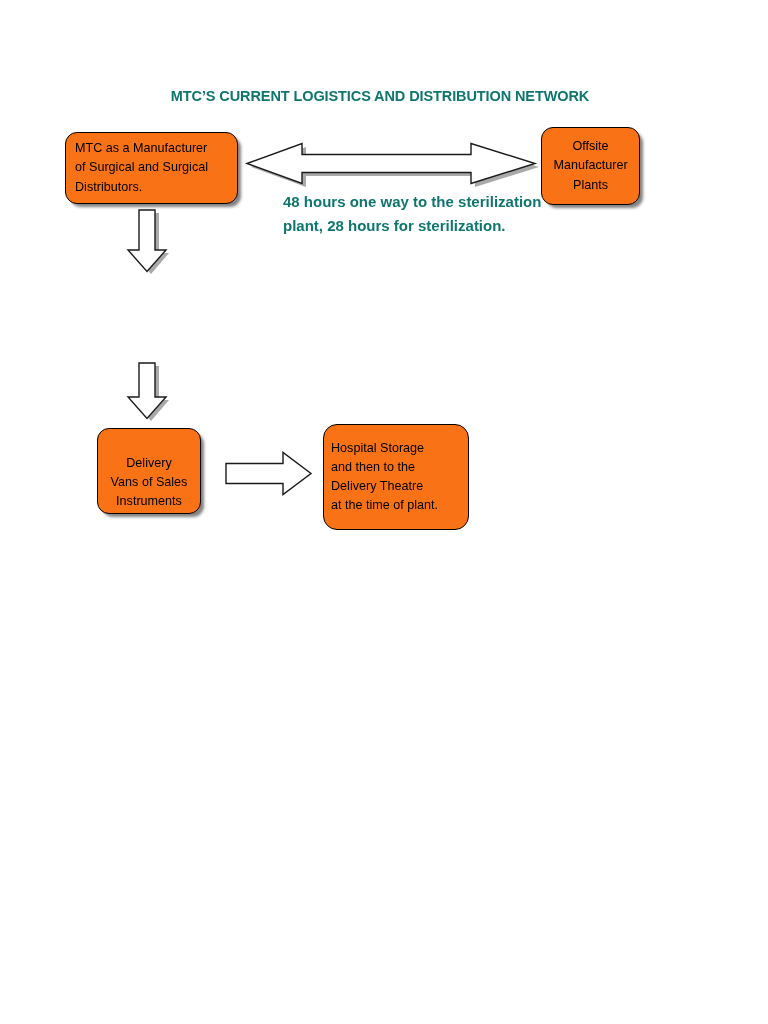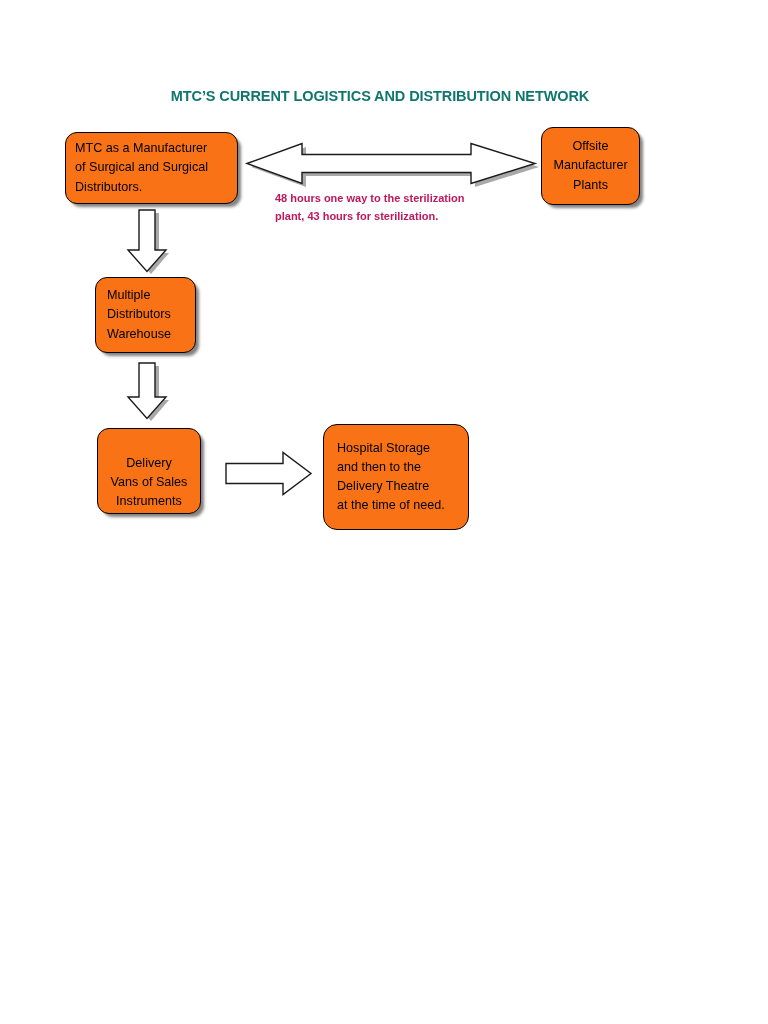--- a/index.html
+++ b/index.html
@@ -76,33 +76,33 @@
   }
   #node-delivery {
     left: 97px;  top: 428px;  width: 104px; height: 86px;
     padding: 2px 4px;
     justify-content: flex-end;
   }
   #node-hospital {
     left: 323px; top: 424px;  width: 146px; height: 106px;
     border-width: 1.1px;
     border-radius: 14px;
-    padding: 2px 13px;
+    padding: 2px 7px;
   }
 
   
   .caption {
     position: absolute;
-    left: 275px;
+    left: 283px;
     top: 190px;
     width: 235px;
-    font-size: 11px;
+    font-size: 15px;
     font-weight: bold;
     line-height: 1.62;
-    color: #be185d;
+    color: #0f766e;
   }
   .caption .line { white-space: nowrap; }
 
   
   #arrows {
     position: absolute;
     left: 0; top: 0;
     width: 768px; height: 1024px;
     pointer-events: none;
   }
@@ -154,37 +154,32 @@
     <span class="line">of Surgical and Surgical</span>
     <span class="line">Distributors.</span>
   </div>
 
   <div class="node center shadowed" id="node-sterilization">
     <span class="line">Offsite</span>
     <span class="line">Manufacturer</span>
     <span class="line">Plants</span>
   </div>
 
-  <div class="node left shadowed" id="node-warehouse">
-    <span class="line">Multiple</span>
-    <span class="line">Distributors</span>
-    <span class="line">Warehouse</span>
-  </div>
 
   <div class="node center shadowed" id="node-delivery">
     <span class="line">Delivery</span>
     <span class="line">Vans of Sales</span>
     <span class="line">Instruments</span>
   </div>
 
   <div class="node left" id="node-hospital">
     <span class="line">Hospital Storage</span>
     <span class="line">and then to the</span>
     <span class="line">Delivery Theatre</span>
-    <span class="line">at the time of need.</span>
+    <span class="line">at the time of plant.</span>
   </div>
 
   <div class="caption">
     <div class="line">48 hours one way to the sterilization</div>
-    <div class="line">plant, 43 hours for sterilization.</div>
+    <div class="line">plant, 28 hours for sterilization.</div>
   </div>
 
 </div>
 
 </body></html>

